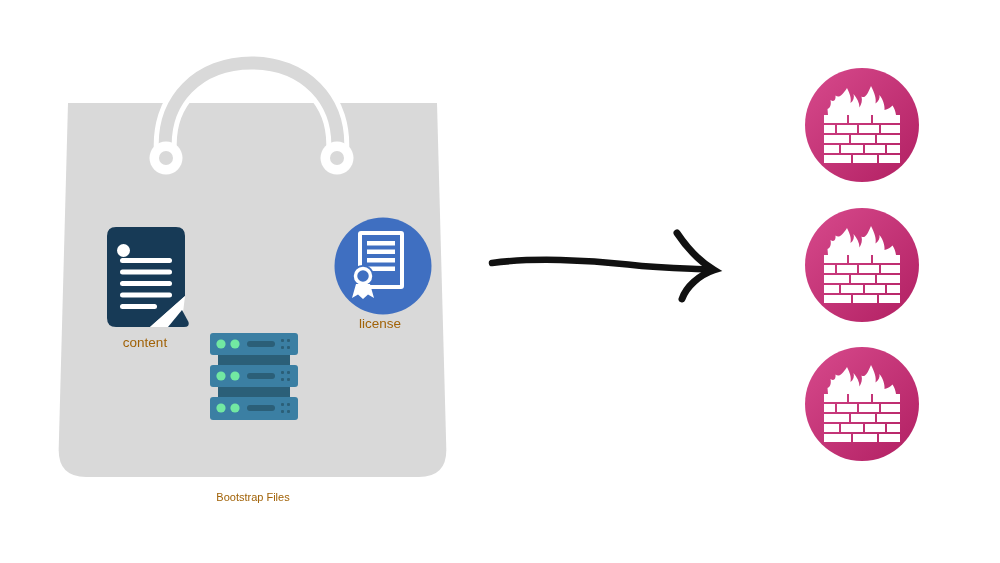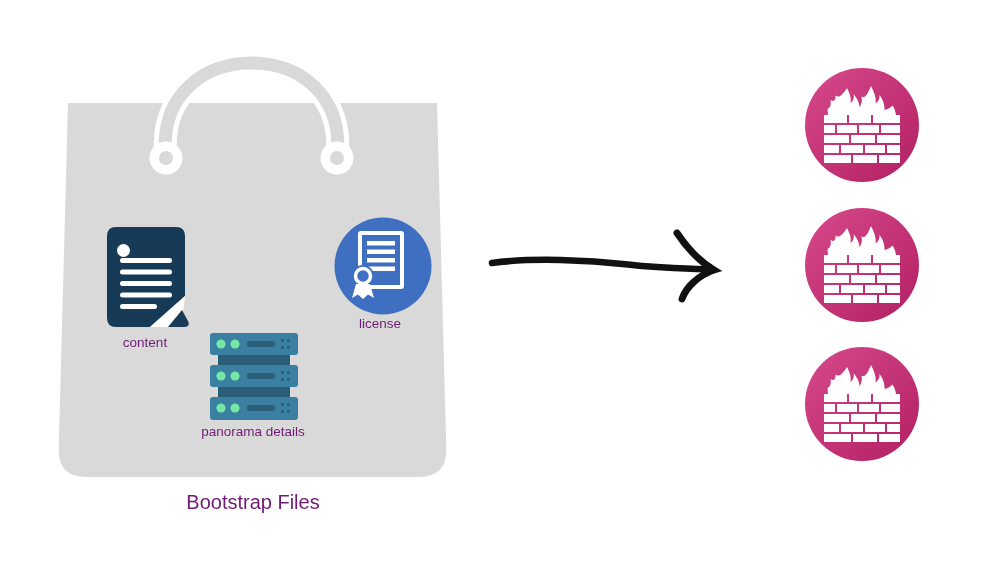--- a/index.html
+++ b/index.html
@@ -7,27 +7,27 @@
     position:relative;
     width:1000px;height:563px;
     background:#ffffff;
     overflow:hidden;
     font-family:"Liberation Sans", sans-serif;
   }
   .abs{position:absolute;}
   .lbl{
     position:absolute;
     font-size:13.5px;
-    color:#701a75;
+    color:#a16207;
     text-align:center;
     line-height:1.1;
     white-space:nowrap;
   }
   .lbl-big{
-    font-size:20px;
+    font-size:11px;
   }
 </style>
 </head>
 <body>
 
 <div id="stage">
 
   <svg width="0" height="0" class="abs" aria-hidden="true">
     <defs>
       <linearGradient id="fwgrad" x1="0" y1="0" x2="1" y2="1">
@@ -146,21 +146,20 @@
       <rect x="37" y="37.5" width="28" height="4.5"></rect>
       <rect x="37" y="46" width="28" height="4.5"></rect>
       <rect x="37" y="54.5" width="28" height="4.5"></rect>
     </g>
     <circle cx="33" cy="64" r="11" fill="#3f6fc1"></circle>
     <circle cx="33" cy="64" r="7.5" fill="none" stroke="#ffffff" stroke-width="3.5"></circle>
     <path d="M 26,72 L 22,86 L 28,82.5 L 33,87 L 38,82.5 L 44,86 L 40,72 Z" fill="#ffffff"></path>
   </svg>
 
   <div class="lbl" style="left:95px;top:336px;width:100px">content</div>
-  <div class="lbl" style="left:173px;top:425px;width:160px">panorama details</div>
   <div class="lbl" style="left:330px;top:317px;width:100px">license</div>
   <div class="lbl lbl-big" style="left:153px;top:491px;width:200px">Bootstrap Files</div>
 
   <svg class="abs" style="left:478px;top:222px" width="250" height="95" viewBox="0 0 250 95">
     <g fill="none" stroke="#111111" stroke-linecap="round">
       <path stroke-width="6.5" d="M 14,41 C 55,35.5 110,38 150,42.5 C 185,46.5 210,46.5 229,47.5"></path>
       <path stroke-width="7" d="M 199,11 C 209,26 221,39 236,48 C 221,53 208,65 204,77"></path>
     </g>
   </svg>
 

